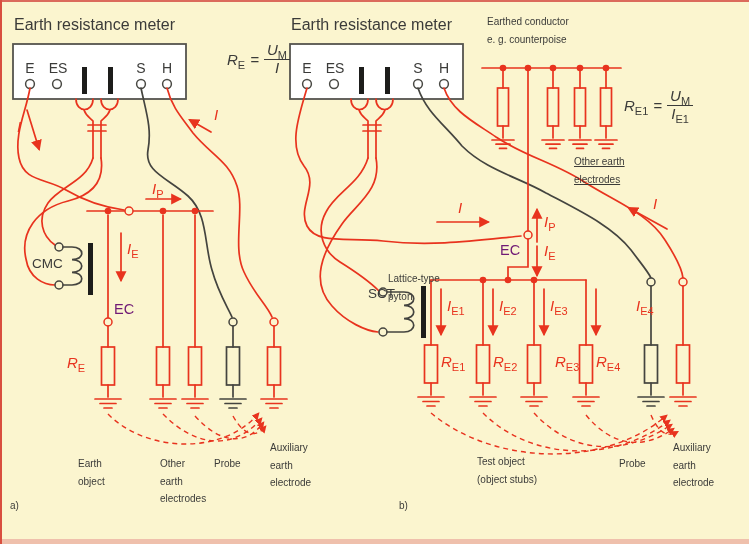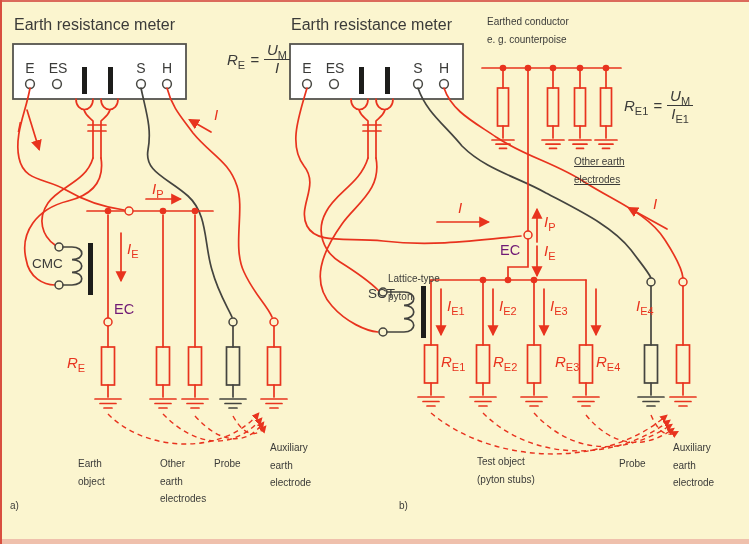--- a/index.html
+++ b/index.html
@@ -332,21 +332,21 @@
   <div class="lbl" style="left:214px;top:455px;">Probe</div>
   <div class="lbl" style="left:270px;top:439px;">
     <div>Auxiliary</div>
     <div>earth</div>
     <div>electrode</div>
   </div>
   <div class="lbl" style="left:10px;top:497px;">a)</div>
 
   <div class="lbl" style="left:477px;top:453px;">
     <div>Test object</div>
-    <div>(pyton stubs)</div>
+    <div>(object stubs)</div>
   </div>
   <div class="lbl" style="left:619px;top:455px;">Probe</div>
   <div class="lbl" style="left:673px;top:439px;">
     <div>Auxiliary</div>
     <div>earth</div>
     <div>electrode</div>
   </div>
   <div class="lbl" style="left:399px;top:497px;">b)</div>
 </div>
 

